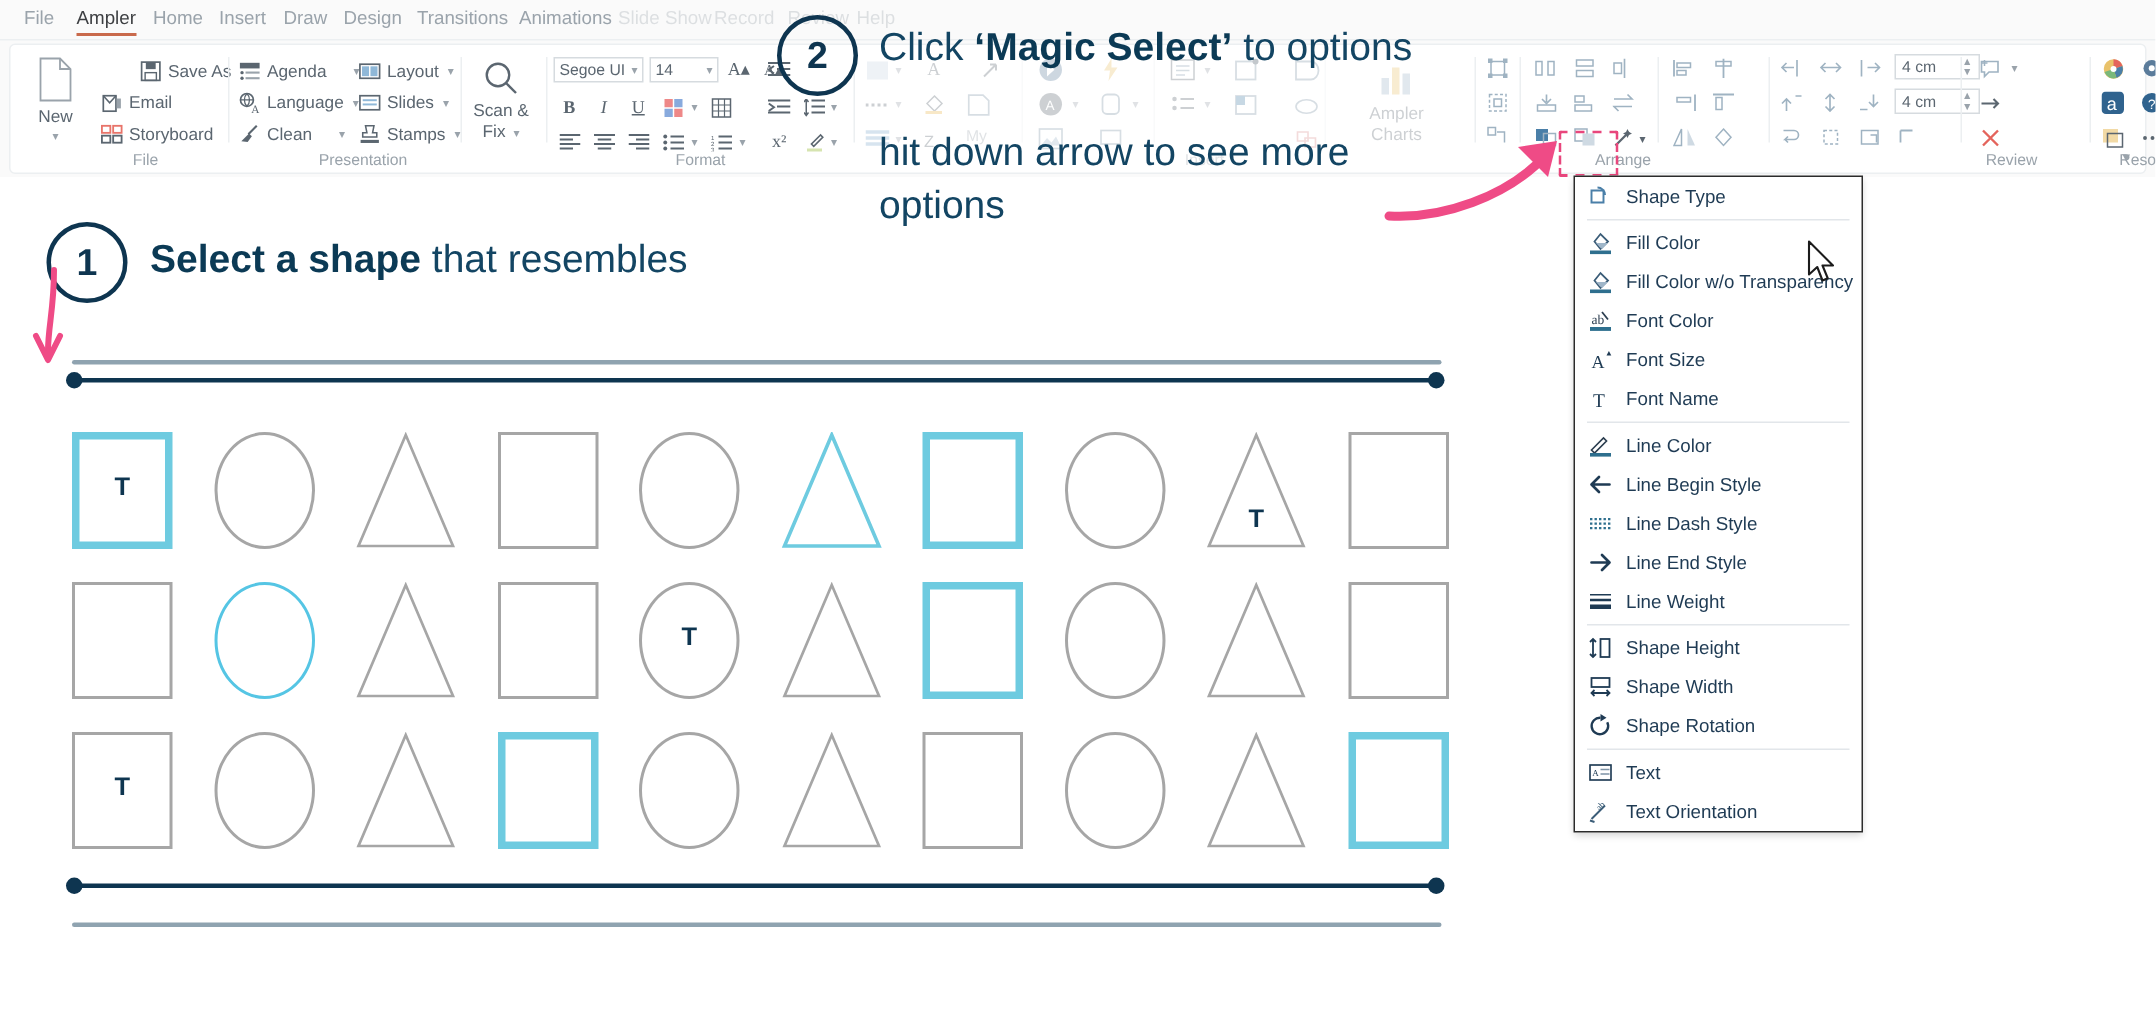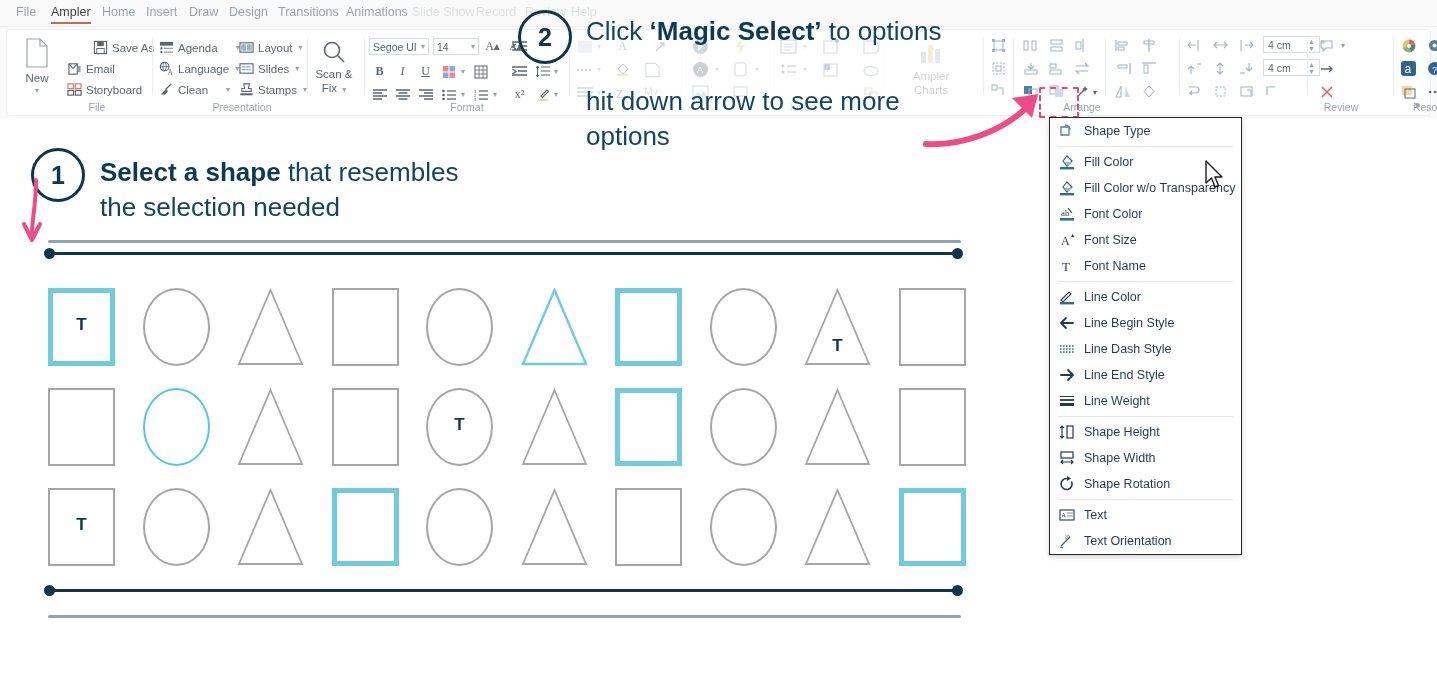--- a/index.html
+++ b/index.html
@@ -934,21 +934,20 @@
     <div class="conn" style="left:52px;top:461px;width:906px;"></div>
     <div class="dot" style="left:44px;top:457px;"></div>
     <div class="dot" style="left:952px;top:457px;"></div>
     <div class="rule" style="left:48px;top:487px;width:913px;"></div>
   </div>
 
   <div class="callout" style="left:0;top:0;">
     <div class="circnum" style="left:31px;top:148px;">1</div>
     <div class="ctext" style="left:100px;top:155px;width:440px;">
       <b>Select a shape</b><span> that resembles</span><br>
-      <span>the selection needed</span>
     </div>
 
     <svg class="pinkdown" width="40" height="70" style="left:12px;top:178px;" viewBox="0 0 40 70">
       <path d="M24 2 C24 28, 20 40, 20 56" stroke="#ef4b86" stroke-width="4" fill="none" stroke-linecap="round"></path>
       <path d="M12 46 L20 62 L28 46" stroke="#ef4b86" stroke-width="4" fill="none" stroke-linecap="round" stroke-linejoin="round"></path>
     </svg>
   </div>
 
   <div class="callout" style="left:0;top:0;">
     <div class="circnum" style="left:518px;top:10px;">2</div>

